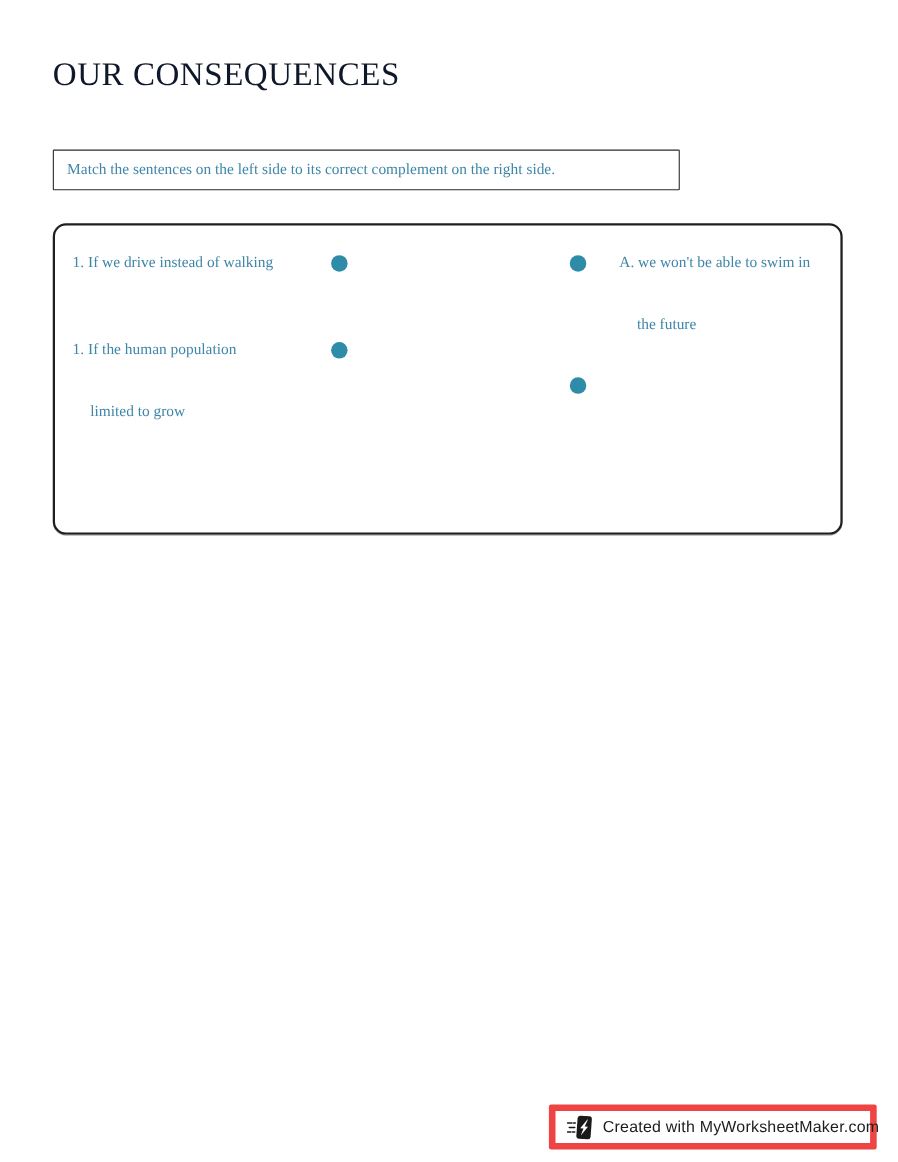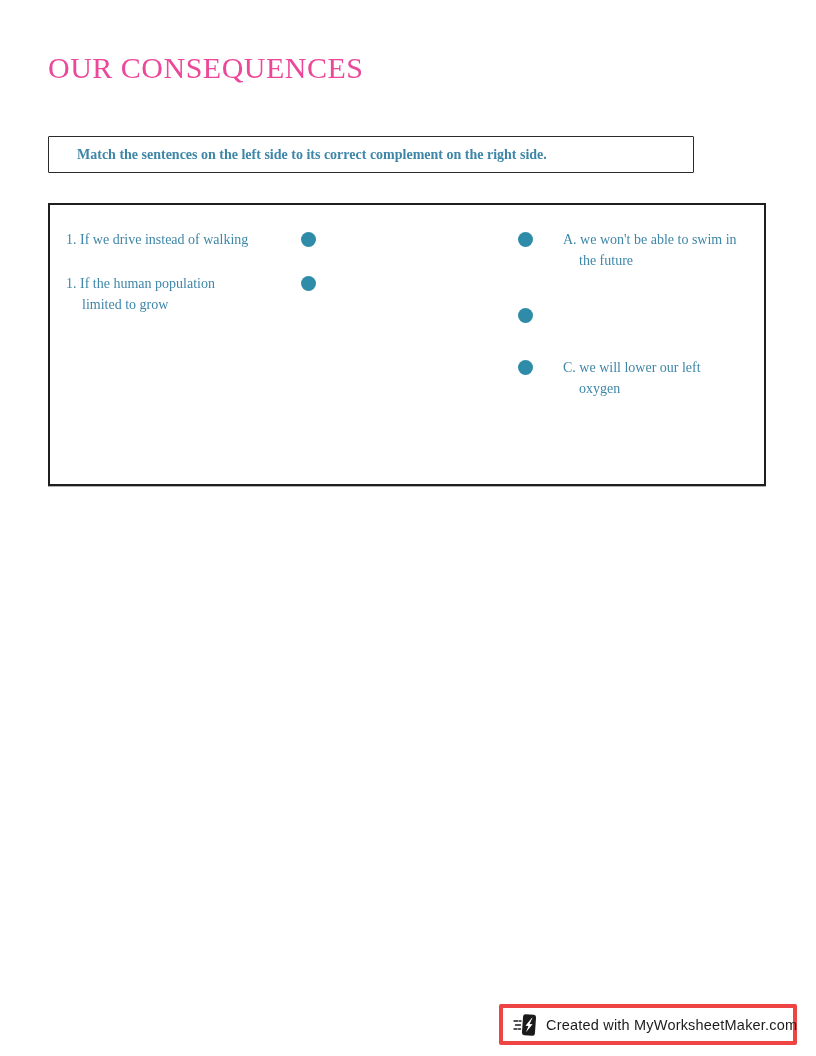--- a/index.html
+++ b/index.html
@@ -13,54 +13,53 @@
   }
 
   
   .page-title {
     position: absolute;
     left: 48px;
     top: 50px;
     font-size: 30px;
     line-height: 36px;
     font-weight: 400;
-    color: #ec4899;
+    color: #0f172a;
     letter-spacing: 0.5px;
     font-family: "Liberation Serif", serif;
   }
 
   
   .instruction-box {
     position: absolute;
     left: 48px;
     top: 136px;
-    width: 646px;
+    width: 570px;
     height: 37px;
     border: 1.5px solid #2b2b2b;
     border-radius: 1px;
     display: flex;
     align-items: center;
-    padding-left: 28px;
+    padding-left: 12px;
     background: #ffffff;
-    font-weight: bold;
   }
   .instruction-text {
     font-size: 14px;
     color: #3e86a8;
   }
 
   
   .main-box {
     position: absolute;
     left: 48px;
     top: 203px;
     width: 718px;
     height: 283px;
     border: 2.5px solid #1f1f1f;
-    border-radius: 0;
+    border-radius: 12px;
     background: #ffffff;
     box-shadow: 0 1px 0 rgba(80,80,80,0.45);
   }
 
   .left-list {
     position: absolute;
     left: 16px;
     top: 24px;
     display: flex;
     flex-direction: column;
@@ -79,40 +78,40 @@
     display: flex;
     align-items: flex-start;
   }
   .m-text {
     font-size: 14px;
     line-height: 21px;
     color: #3e86a8;
   }
   .left-list .m-text { width: 235px; }
   .right-list .m-text { margin-left: 30px; width: 215px; }
-  .m-text .l2 { padding-left: 16px; }
+  .m-text .l2 { padding-left: 16px; margin-top: 35px; }
 
   .dot {
     flex: none;
     width: 15px;
     height: 15px;
     margin-top: 3px;
     border-radius: 50%;
     background: #2e8ca8;
     cursor: pointer;
   }
 
   
   .footer-badge {
     position: absolute;
     left: 499px;
     top: 1004px;
     width: 298px;
     height: 41px;
-    border: 4px solid #ef4444;
+    border: 6px solid #ef4444;
     border-radius: 2px;
     background: #ffffff;
     display: flex;
     align-items: center;
     padding: 0 10px;
     gap: 7px;
     cursor: pointer;
   }
   .footer-text {
     font-family: "Liberation Sans", sans-serif;
@@ -165,27 +164,20 @@
         <div class="l2">the future</div>
       </div>
     </div>
 
     <div class="m-row">
       <span class="dot"></span>
       <div class="m-text">
       </div>
     </div>
 
-    <div class="m-row">
-      <span class="dot"></span>
-      <div class="m-text">
-        <div class="l1">C. we will lower our left</div>
-        <div class="l2">oxygen</div>
-      </div>
-    </div>
 
 
   </div>
 
 </div>
 
 <div class="footer-badge">
   <svg class="logo-icon" viewBox="0 0 26 26" xmlns="http://www.w3.org/2000/svg">
     <g stroke="#1a1a1a" stroke-width="1.4" stroke-linecap="round">
       <line x1="1" y1="9" x2="5" y2="9"></line>

